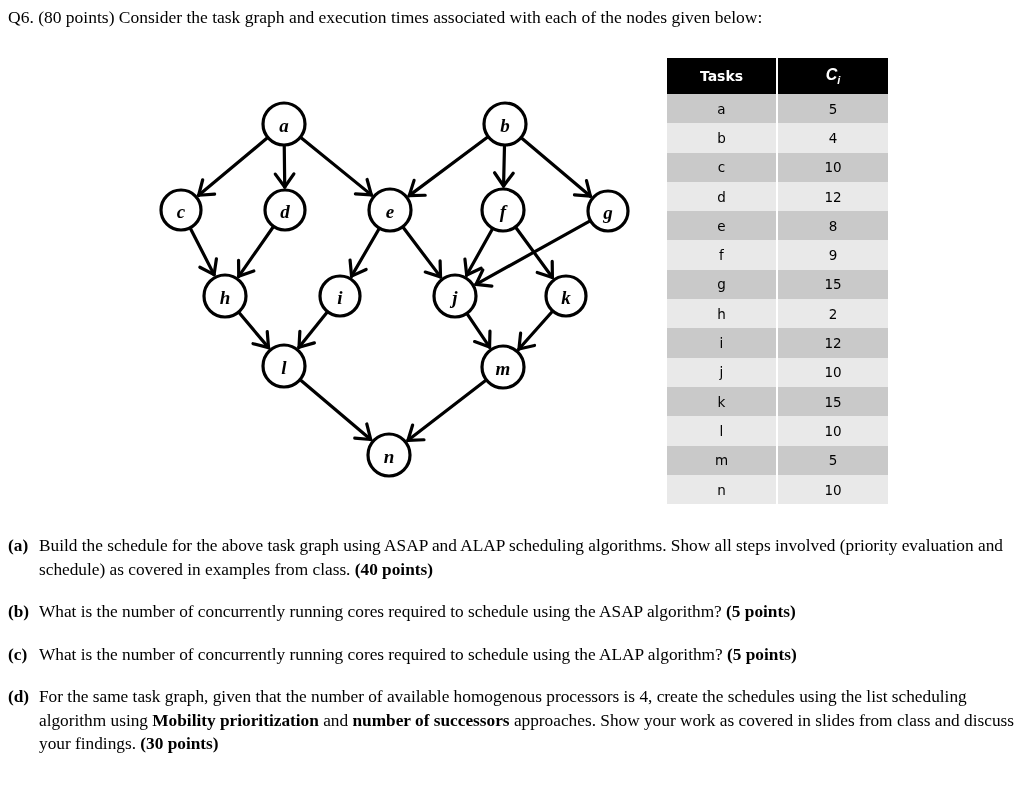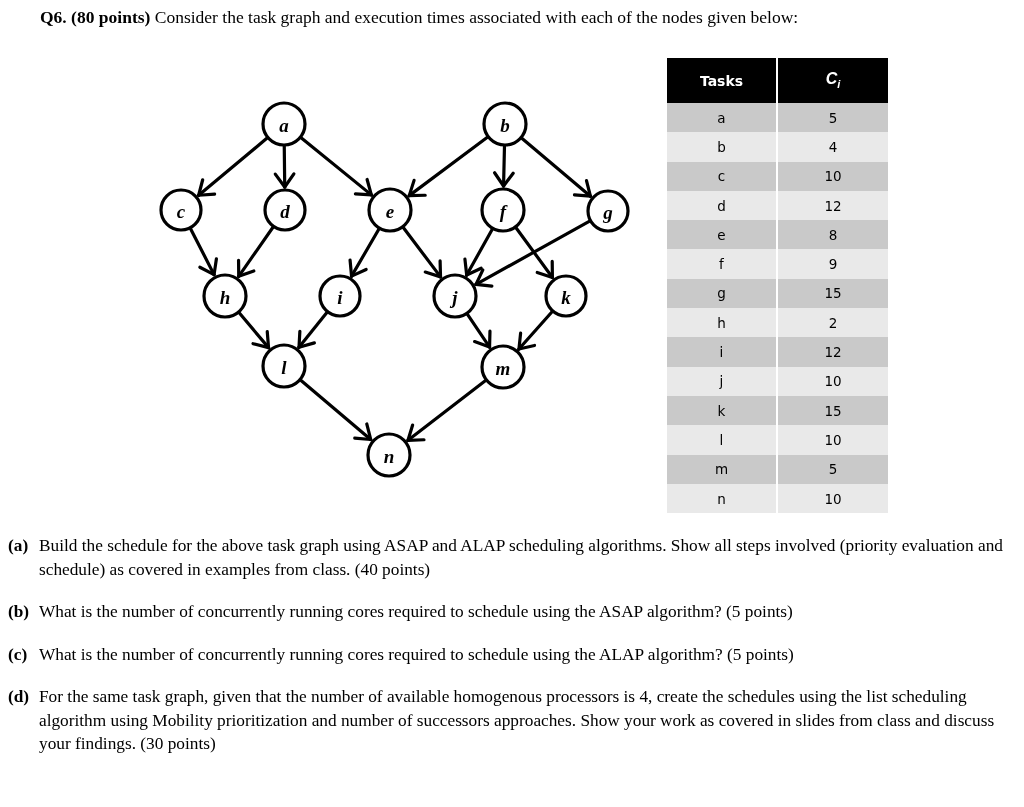--- a/index.html
+++ b/index.html
@@ -19,21 +19,21 @@
   
   #question-heading {
     position: absolute;
     left: 8px;
     top: 6px;
     width: 1000px;
     font-size: 17.5px;
     line-height: 22px;
     white-space: nowrap;
   }
-  #question-heading .bold { font-weight: bold; margin-left: 32px; }
+  #question-heading .bold { font-weight: normal; }
 
   
   #task-graph {
     position: absolute;
     left: 120px;
     top: 85px;
     width: 540px;
     height: 420px;
   }
   #task-graph svg { display: block; }
@@ -76,21 +76,21 @@
     height: 29.3px;
     border-left: 2px solid #ffffff;
     border-right: 2px solid #ffffff;
     box-sizing: border-box;
   }
   #exec-time-table thead th {
     background: #000000;
     color: #ffffff;
     font-weight: bold;
     font-size: 14px;
-    height: 45px;
+    height: 36px;
   }
   #exec-time-table thead th.ci-head {
     font-family: Liberation Sans, sans-serif;
     font-style: italic;
     font-size: 16px;
   }
   #exec-time-table thead th.ci-head sub {
     font-size: 11px;
     font-style: italic;
   }
@@ -114,21 +114,21 @@
     line-height: 23.5px;
     text-align: left;
   }
   .subq-marker {
     position: absolute;
     left: 0;
     top: 0;
     font-weight: bold;
     font-size: 17.3px;
   }
-  .subq .bold { font-weight: normal; }
+  .subq .bold { font-weight: bold; }
 </style>
 </head>
 <body>
 
 <div id="question-heading">
   <span class="bold">Q6. (80 points)</span><span> Consider the task graph and execution times associated with each of the nodes given below:</span>
 </div>
 
 <div id="task-graph">
   <svg id="graph-svg" width="540" height="420" viewBox="0 0 540 420">

